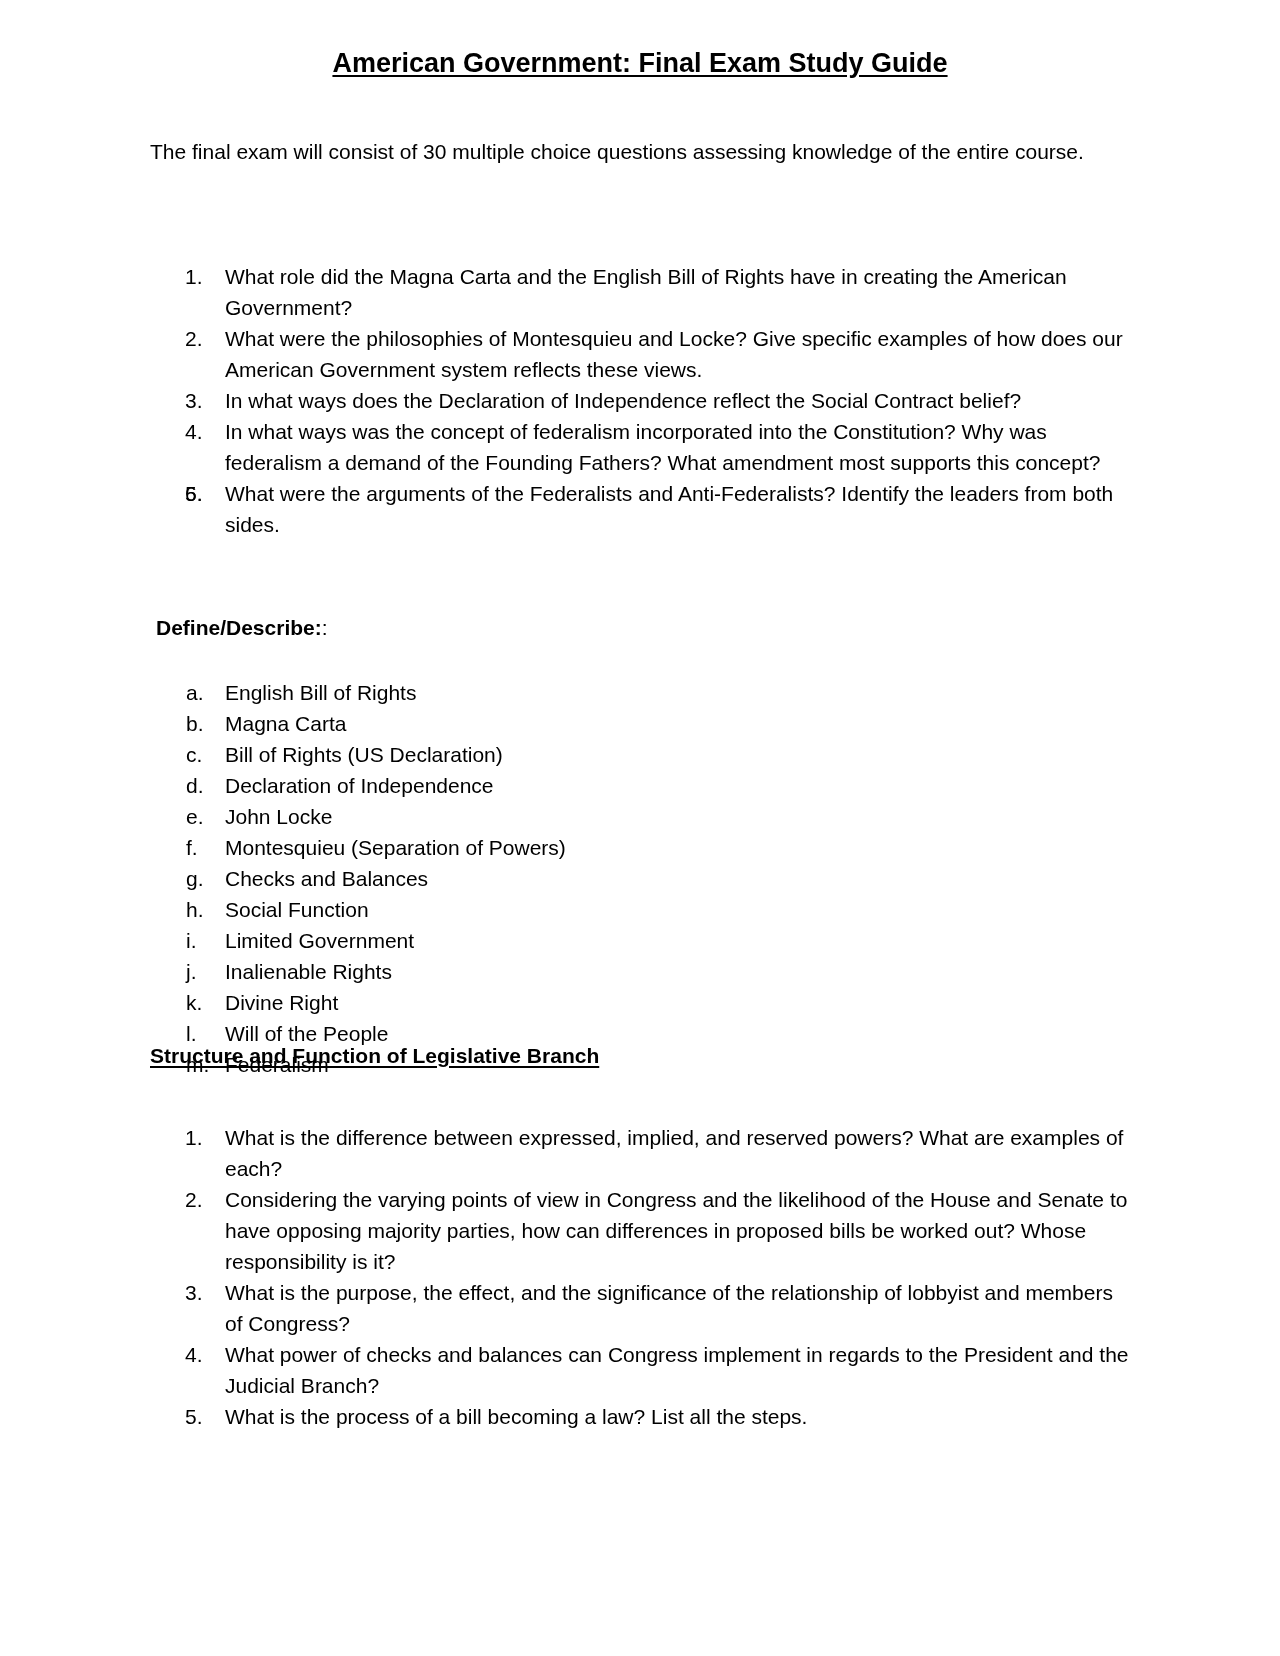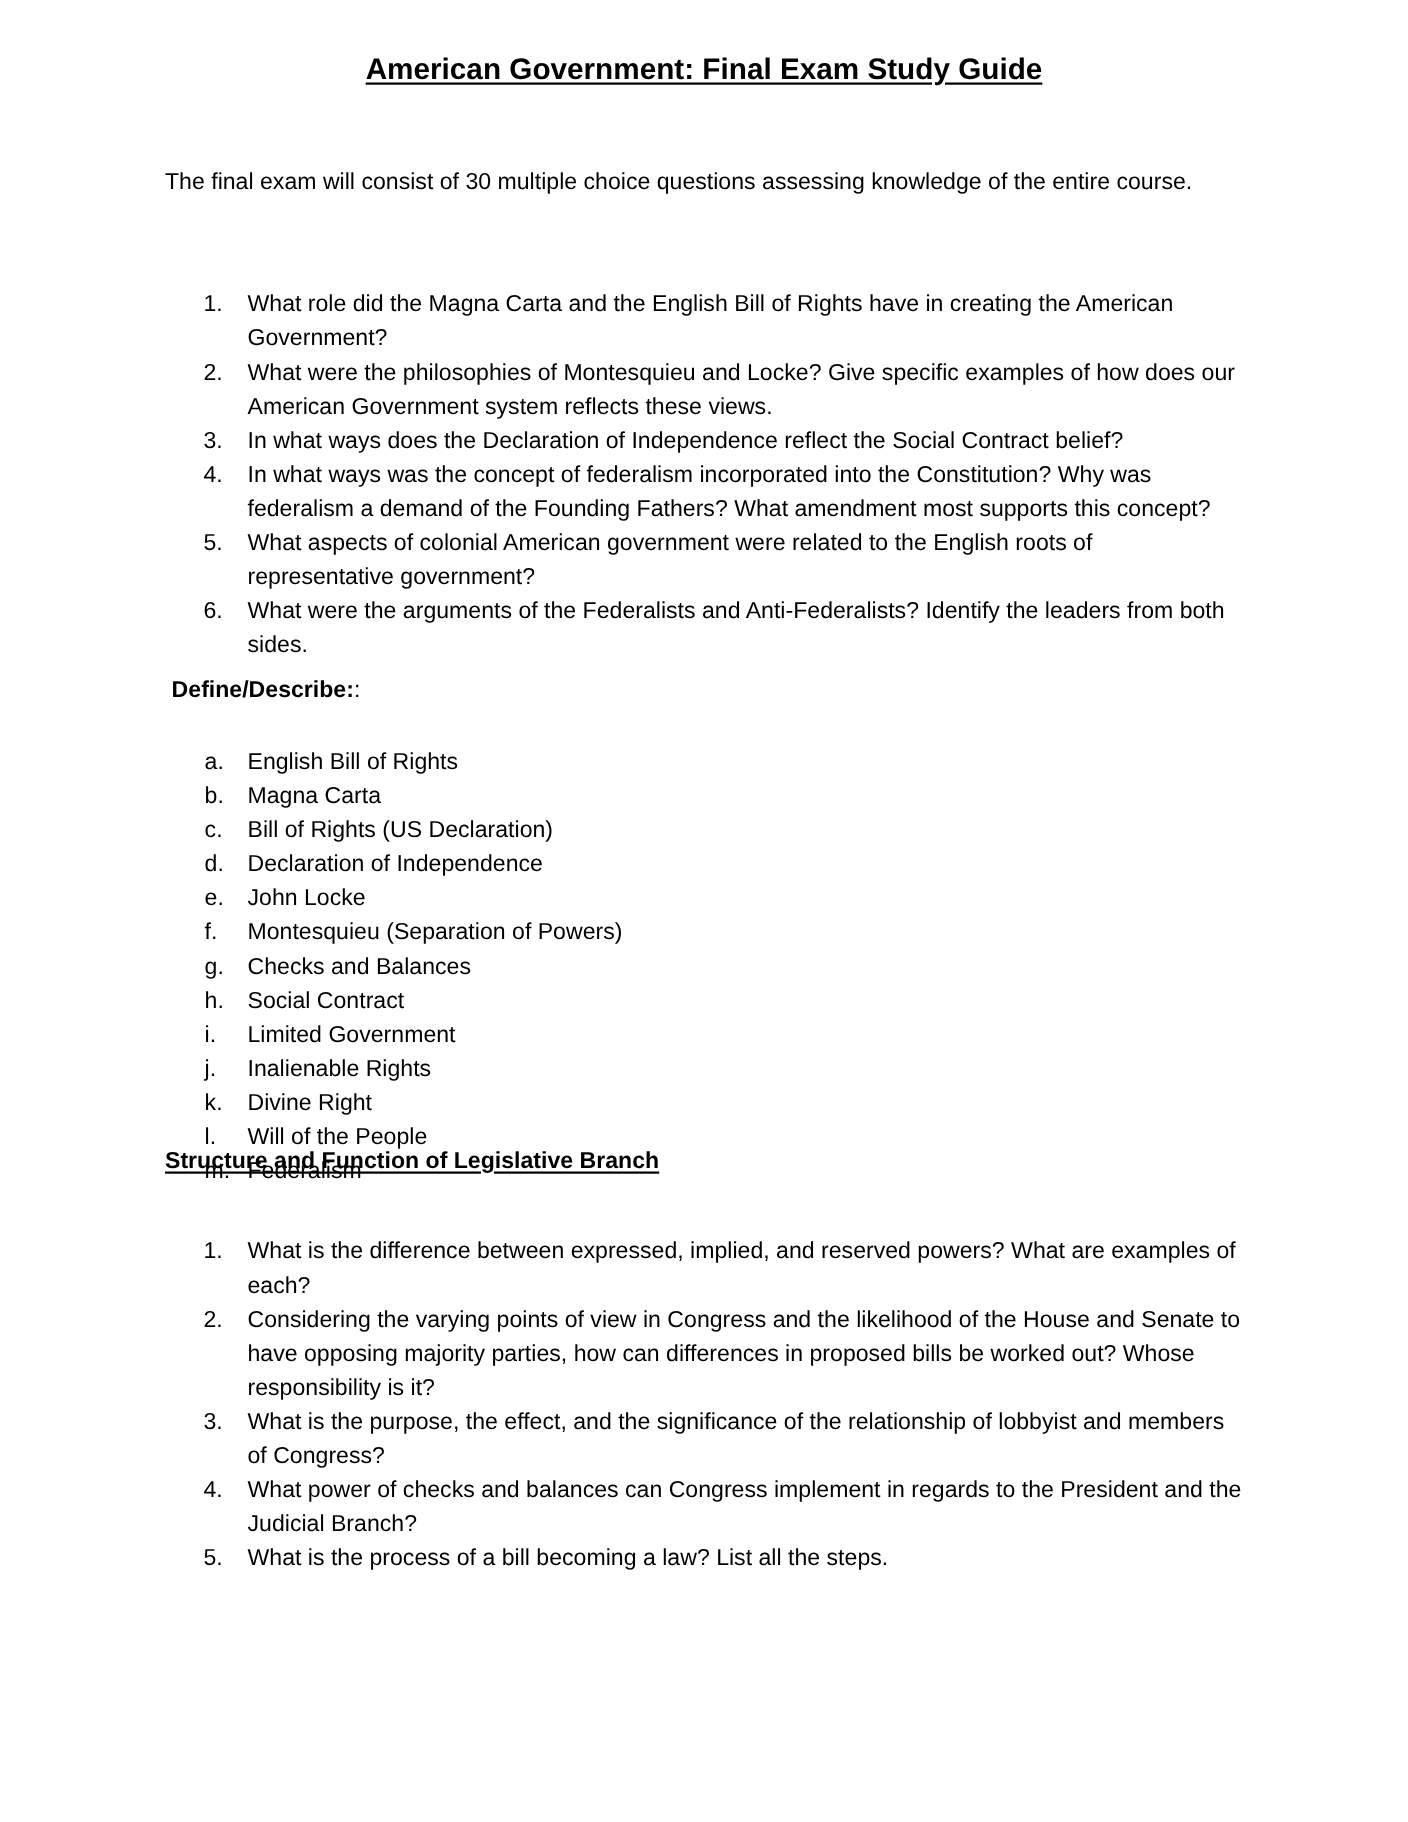--- a/index.html
+++ b/index.html
@@ -7,21 +7,21 @@
       width: 1280px; height: 1656px; position: relative; overflow: hidden;
       font-family: "Liberation Sans", sans-serif; color: #000;
     }
     .page { position: absolute; left: 0; top: 0; width: 1280px; height: 1656px; }
     .title {
       position: absolute; left: 0; width: 1280px; top: 48px;
       text-align: center; font-weight: bold; font-size: 27px;
       text-decoration: underline; text-underline-offset: 3px;
     }
     .intro {
-      position: absolute; left: 150px; top: 150px; width: 960px;
+      position: absolute; left: 150px; top: 136px; width: 960px;
       font-size: 21px; line-height: 31px;
     }
     .section-head {
       position: absolute; left: 150px; font-weight: bold; font-size: 21px;
       text-decoration: underline; text-underline-offset: 3px; line-height: 31px;
     }
     .define-head {
       position: absolute; left: 156px; font-weight: bold; font-size: 21px; line-height: 31px;
     }
     .define-head .colon { font-weight: normal; }
@@ -39,34 +39,34 @@
 <div class="page">
   <div class="title">American Government: Final Exam Study Guide</div>
 
   <div class="intro">The final exam will consist of 30 multiple choice questions assessing knowledge of the entire course.</div>
 
   <ol class="q" style="top:261px;">
     <li><span class="marker">1.</span><span>What role did the Magna Carta and the English Bill of Rights have in creating the American Government?</span></li>
     <li><span class="marker">2.</span><span>What were the philosophies of Montesquieu and Locke? Give specific examples of how does our American Government system reflects these views.</span></li>
     <li><span class="marker">3.</span><span>In what ways does the Declaration of Independence reflect the Social Contract belief?</span></li>
     <li><span class="marker">4.</span><span>In what ways was the concept of federalism incorporated into the Constitution? Why was federalism a demand of the Founding Fathers? What amendment most supports this concept?</span></li>
-    <li><span class="marker">5.</span><span>What aspects of colonial American government were related to the English roots of representative government?</span></li>
+    <li><span class="marker">5.</span></li>
     <li><span class="marker">6.</span><span>What were the arguments of the Federalists and Anti-Federalists? Identify the leaders from both sides.</span></li>
   </ol>
 
   <div class="define-head" style="top:612px;"><span>Define/Describe:</span><span class="colon">:</span></div>
   <ol class="alpha" style="top:677px;">
     <li><span class="marker">a.</span><span>English Bill of Rights</span></li>
     <li><span class="marker">b.</span><span>Magna Carta</span></li>
     <li><span class="marker">c.</span><span>Bill of Rights (US Declaration)</span></li>
     <li><span class="marker">d.</span><span>Declaration of Independence</span></li>
     <li><span class="marker">e.</span><span>John Locke</span></li>
     <li><span class="marker">f.</span><span>Montesquieu (Separation of Powers)</span></li>
     <li><span class="marker">g.</span><span>Checks and Balances</span></li>
-    <li><span class="marker">h.</span><span>Social Contract</span></li>
+    <li><span class="marker">h.</span><span>Social Function</span></li>
     <li><span class="marker">i.</span><span>Limited Government</span></li>
     <li><span class="marker">j.</span><span>Inalienable Rights</span></li>
     <li><span class="marker">k.</span><span>Divine Right</span></li>
     <li><span class="marker">l.</span><span>Will of the People</span></li>
     <li><span class="marker">m.</span><span>Federalism</span></li>
   </ol>
 
   <div class="section-head" style="top:1040px;">Structure and Function of Legislative Branch</div>
   <ol class="q" style="top:1122px;">
     <li><span class="marker">1.</span><span>What is the difference between expressed, implied, and reserved powers? What are examples of each?</span></li>

